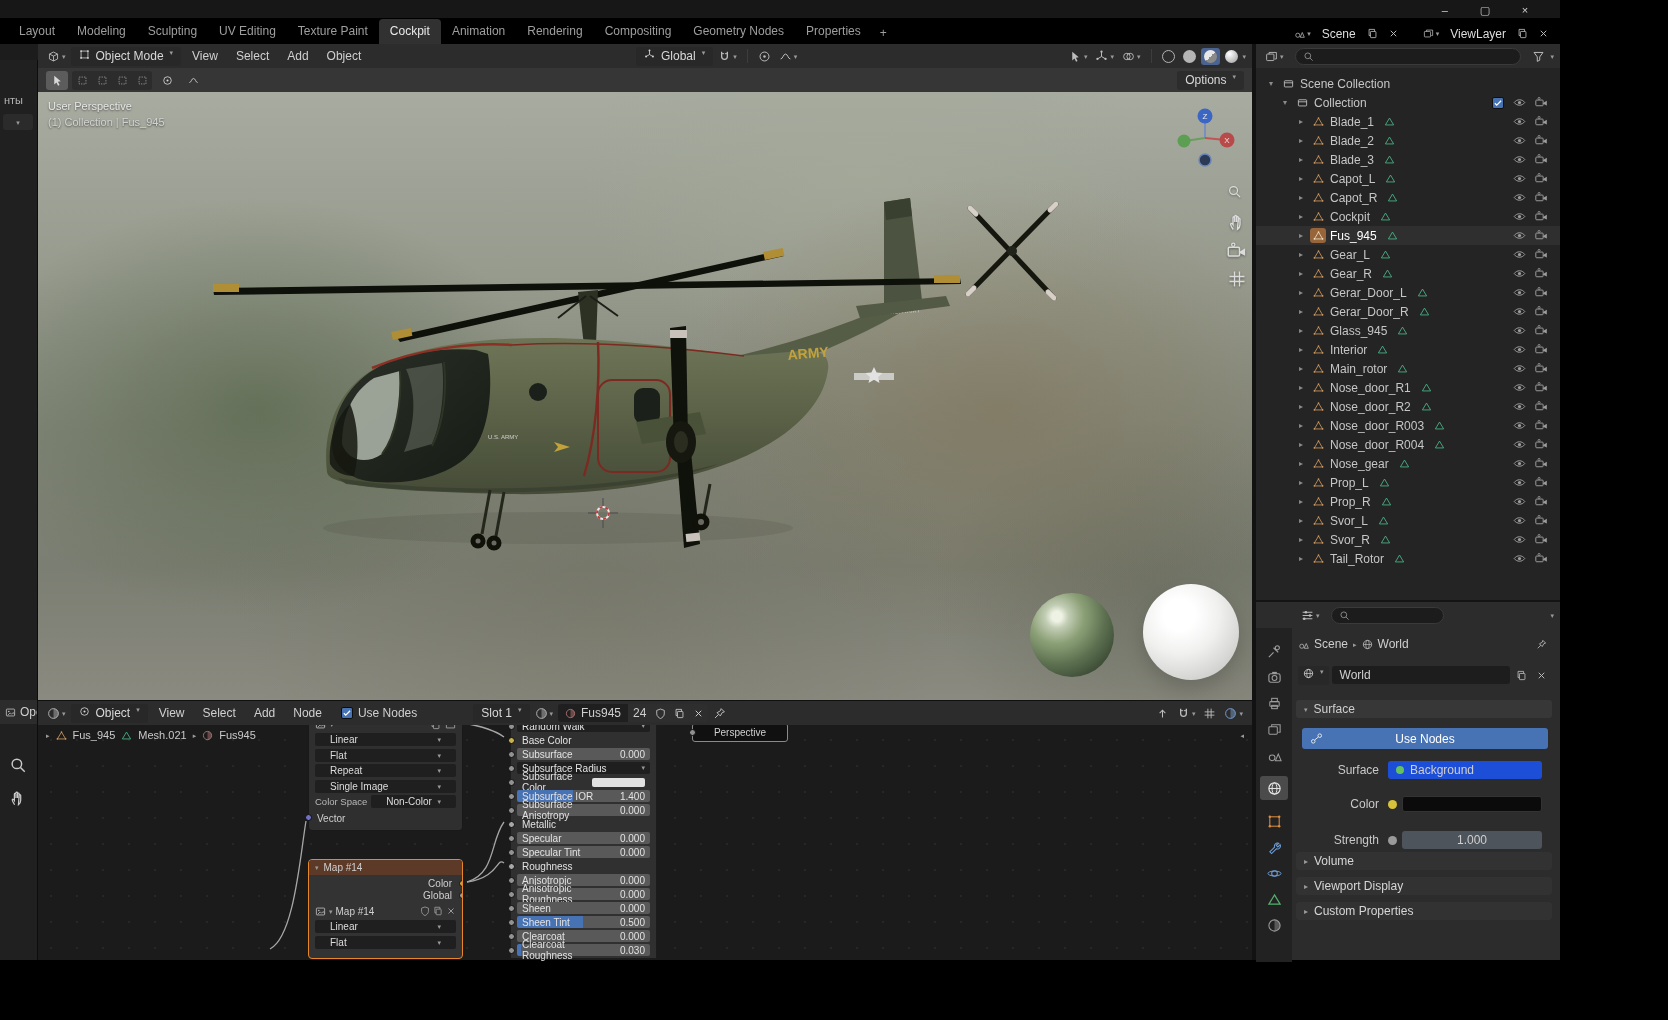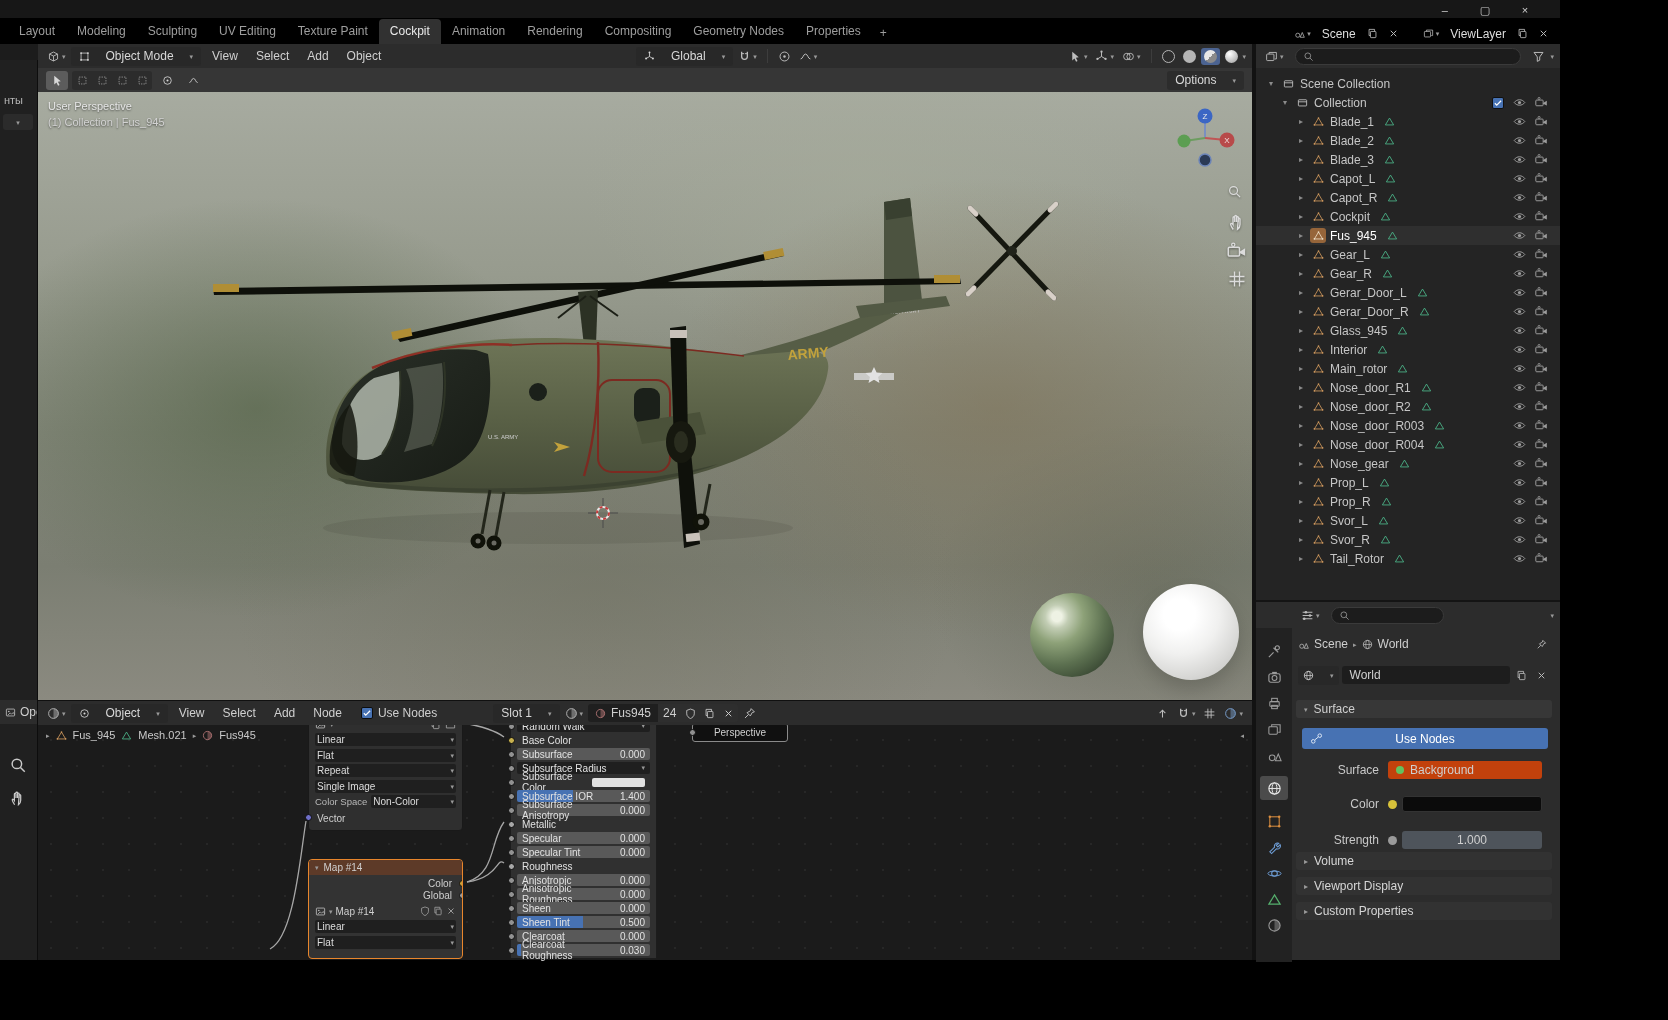--- a/index.html
+++ b/index.html
@@ -6,21 +6,21 @@
 html,body{width:1668px;height:1020px;background:#000;overflow:hidden;
  font-family:"Liberation Sans","DejaVu Sans",sans-serif;font-size:12px;color:#cfcfcf}
 #window{position:absolute;left:0;top:0;width:1560px;height:960px;background:#1c1c1c}
 .abs{position:absolute}
 .flex{display:flex;align-items:center}
 .sp{flex:1}
 .chv{font-size:7px;color:#9a9a9a;line-height:1}
 .ic{width:13px;height:13px;flex:none;display:block}
 .ic11{width:11px;height:11px}.ic15{width:15px;height:15px}.ic10{width:10px;height:10px}
 .iconbtn{display:inline-flex;align-items:center;gap:2px;color:#bdbdbd;padding:2px 3px}
-.pill{background:#282828;border-radius:3px;padding:2px 8px;display:inline-flex;align-items:center;gap:16px;color:#d8d8d8;height:19px}
+.pill{background:#282828;border-radius:3px;padding:2px 8px;display:inline-flex;gap:6px;color:#d8d8d8;height:19px}
 .menu{padding:3px 9px;color:#d0d0d0}
 
 #titlebar{left:0;top:0;width:1560px;height:20px;background:#171717}
 #winbtns{position:absolute;right:0;top:0;height:20px;width:150px;display:flex;justify-content:space-evenly;align-items:center;color:#cfcfcf;font-size:11px}
 #tabsrow{left:0;top:18px;width:1560px;height:26px;background:#000000;display:flex;align-items:flex-end;padding:0 8px}
 .tab{padding:5px 11px 6px;color:#9e9e9e;white-space:nowrap}
 .tab.active{background:#313131;color:#e9e9e9;border-radius:4px 4px 0 0}
 .newtab{padding:4px 8px;color:#9e9e9e}
 #scl{margin-left:auto;display:flex;align-items:center;gap:4px;padding-bottom:3px}
 
@@ -69,21 +69,21 @@
 
 #shader{background:#1b1b1b;border-top:1px solid #101010;
  background-image:radial-gradient(#272727 1px,transparent 1px);background-size:26px 26px}
 #shhdr{position:absolute;left:0;top:0;width:1214px;height:24px;z-index:6}
 #shpath{position:absolute;left:0;top:24px;width:1214px;height:20px;display:flex;align-items:center;gap:6px;padding:0 8px;font-size:11px;color:#c9c9c9;z-index:5}
 .chk{display:inline-flex;align-items:center;gap:5px;margin-left:8px}
 .chk .box{width:12px;height:12px;background:#4772b3;border:1px solid #0d0d0d;border-radius:2px;display:flex;align-items:center;justify-content:center;color:#fff}
 .nameseg{display:flex;height:18px;align-items:stretch}
 .nameseg>*{display:flex;align-items:center}
 .node{position:absolute;z-index:3;font-size:10px}
-.ndrop{height:13px;background:#1f1f1f;border-radius:2px;display:flex;align-items:center;padding:0 2px;color:#ddd;margin-bottom:2.5px}
+.ndrop{height:13px;background:#1f1f1f;border-radius:2px;display:flex;align-items:center;padding:0 15px;color:#ddd;margin-bottom:2.5px}
 .ndrop .chv{margin-left:auto}
 .nlab{font-size:9.5px;color:#b9b9b9}
 .sockdot{position:absolute;width:7px;height:7px;border-radius:50%;border:1px solid #0d0d0d;background:#8f8f8f}
 .brow{position:relative;height:12px;margin:2px 6px;font-size:10px;color:#e2e2e2}
 .brow .in{display:flex;align-items:center;height:12px;border-radius:2px;padding:0 5px;gap:4px}
 .brow .vl,.brow .chv2,.brow .sw{margin-left:auto}
 .brow .chv2{font-size:7px;color:#999}
 .brow .sw{width:62px;height:9px;background:#e2e2e2;border-radius:2px}
 .brow .sock{position:absolute;left:-9.5px;top:2.5px;width:7px;height:7px;border-radius:50%;background:var(--sock,#929292);border:1px solid #0d0d0d}
 .brow .vl,.brow .chv2,.brow .sw{display:none}
@@ -1358,21 +1358,21 @@
         <span>Surface</span>
     </div>
     <div class="abs flex" style="left:46px;top:126px;width:246px;height:21px;background:#4772b3;border-radius:3px;justify-content:center;color:#fff;position:absolute">
       <svg class="ic" style="position:absolute;left:8px;color:#dce6f5">
           <use href="#i-nodes"></use>
         </svg>
       <span>Use Nodes</span>
     </div>
     <div class="abs flex" style="left:36px;top:158px;width:264px;height:20px">
       <span class="plabel">Surface</span>
-      <span class="pfield" style="background:#c2410c;margin-right:14px">
+      <span class="pfield" style="background:#1d4ed8;margin-right:14px">
         <span style="width:8px;height:8px;border-radius:50%;background:#63c15f"></span>
         <span>Background</span>
       </span>
     </div>
     <div class="abs flex" style="left:36px;top:192px;width:264px;height:20px">
       <span class="plabel">Color</span>
       <span style="width:9px;height:9px;border-radius:50%;background:#d8c23a;margin-right:5px"></span>
       <span class="pfield" style="background:#0b0b0b;border:1px solid #333;height:16px;margin-right:14px"></span>
     </div>
     <div class="abs flex" style="left:36px;top:228px;width:264px;height:20px">

